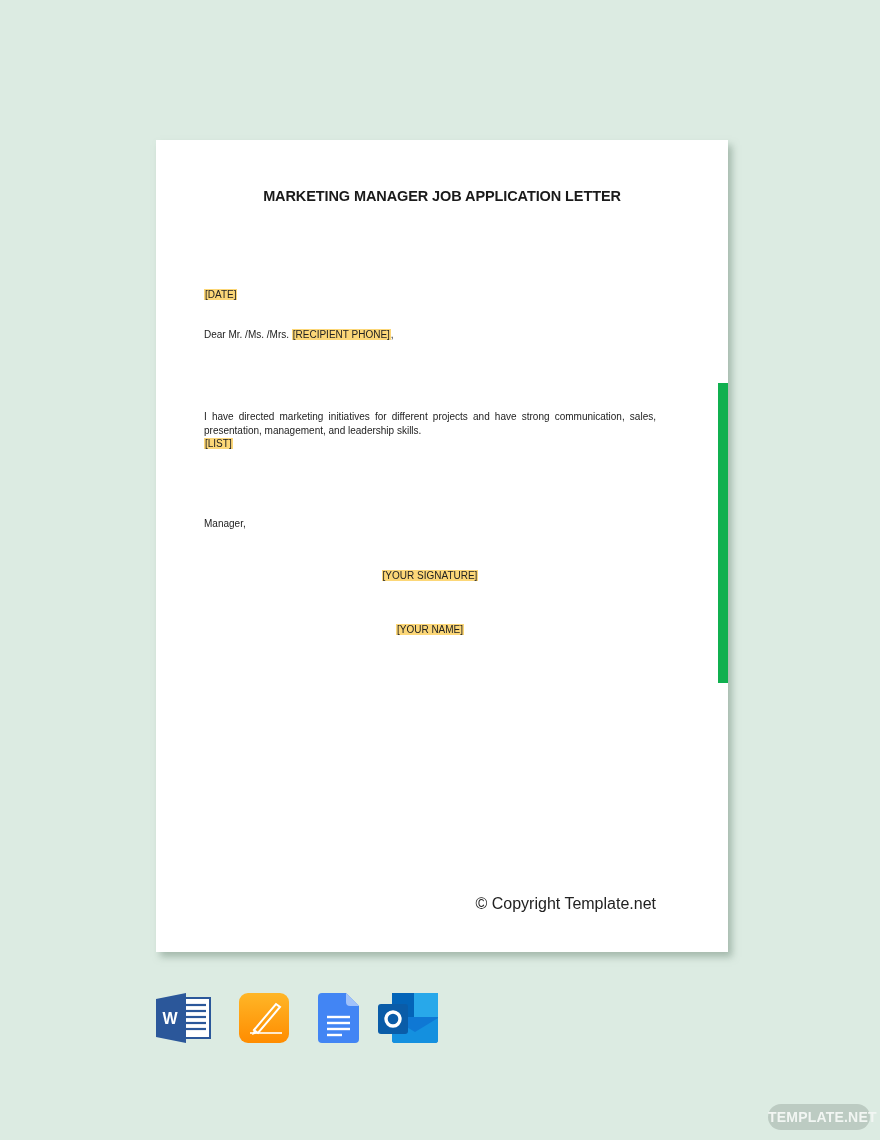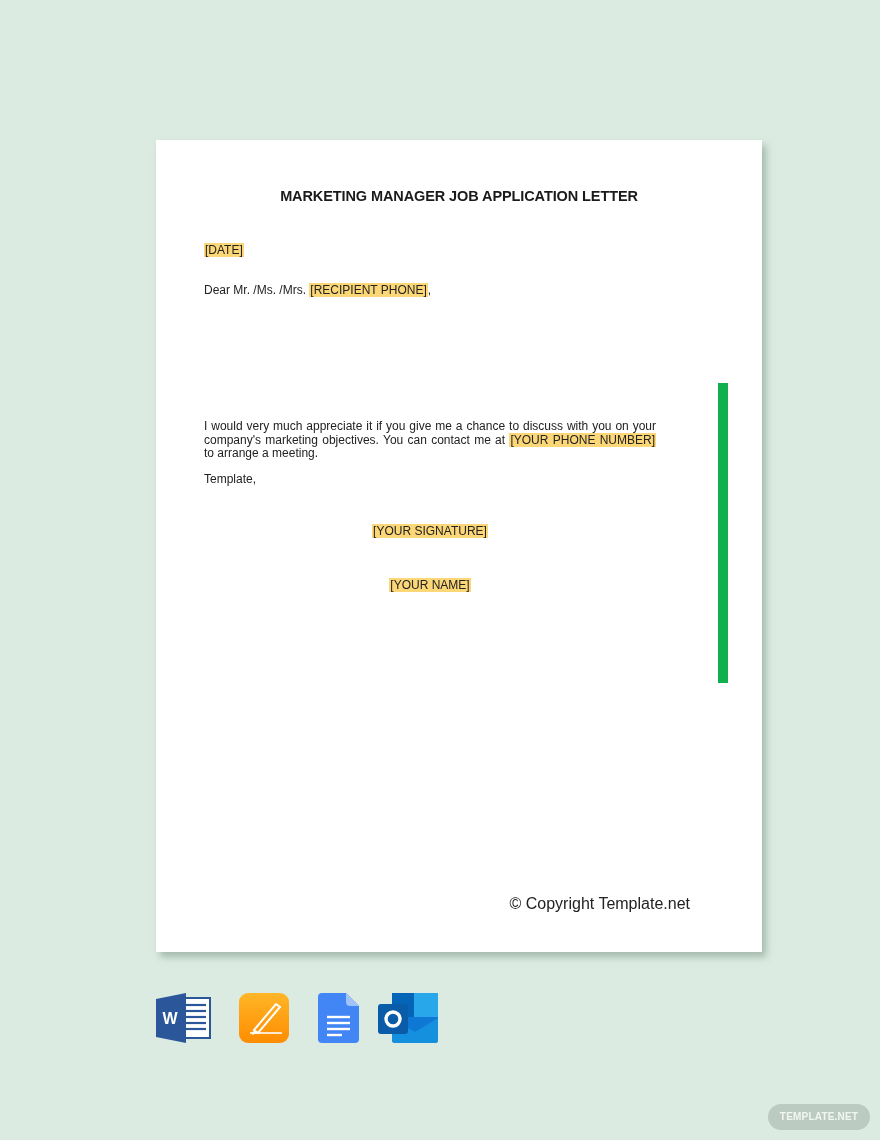--- a/index.html
+++ b/index.html
@@ -9,44 +9,44 @@
     position: relative;
     overflow: hidden;
     font-family: "Liberation Sans", "DejaVu Sans", sans-serif;
   }
   .page {
     position: absolute;
     left: 156px; top: 140px;
     width: 572px; height: 812px;
     background: #ffffff;
     box-shadow: 4px 5px 7px rgba(120,145,130,0.55);
-    padding-left: 34px;
   }
   .green-bar {
     position: absolute;
     left: 718px; top: 383px;
     width: 10px; height: 300px;
     background: #10b04f;
   }
   .title {
     position: absolute;
     left: 0; right: 0; top: 48px;
     text-align: center;
     font-weight: bold;
     font-size: 14.5px;
     color: #1a1a1a;
     letter-spacing: -0.1px;
   }
   .line {
     position: absolute;
     left: 48px;
     width: 452px;
-    font-size: 12px;
+    font-size: 10px;
     line-height: 13.5px;
     color: #222;
+    margin-top: 44px;
   }
   .para {
     text-align: justify;
     text-align-last: left;
   }
   .hl {
     background: #fcd778;
     padding: 0 1px;
   }
   .copyright {
@@ -66,21 +66,21 @@
     top: 0;
   }
   .watermark {
     position: absolute;
     left: 768px; top: 1104px;
     width: 102px; height: 26px;
     border-radius: 13px;
     background: #bccbc2;
     color: #f2f6f3;
     font-weight: bold;
-    font-size: 10px;
+    font-size: 14px;
     line-height: 26px;
     text-align: center;
     letter-spacing: 0.2px;
   }
 </style>
 </head>
 <body>
 
 <div class="page">
   <div class="title">MARKETING MANAGER JOB APPLICATION LETTER</div>
@@ -88,28 +88,27 @@
   <div class="line" style="top:104px;">
     <span class="hl">[DATE]</span>
   </div>
 
   <div class="line" style="top:144px;">
     <span>Dear Mr. /Ms. /Mrs.</span>
     <span class="hl">[RECIPIENT PHONE]</span><span>,</span>
   </div>
 
 
-
-  <div class="line para" style="top:280px;">
-    <span>I would very much appreciate it if you give me a chance to discuss with you on your company's marketing objectives. You can contact me at</span>
-    <span class="hl">[YOUR PHONE NUMBER]</span>
-    <span>to arrange a meeting.</span>
+  <div class="line para" style="top:226px;">
+    <span>I have directed marketing initiatives for different projects and have strong communication, sales, presentation, management, and leadership skills.</span><br>
+    <span class="hl">[LIST]</span>
   </div>
 
-  <div class="line" style="top:333px;">Template,</div>
+
+  <div class="line" style="top:333px;">Manager,</div>
 
   <div class="line" style="top:385px;text-align:center;">
     <span class="hl">[YOUR SIGNATURE]</span>
   </div>
 
   <div class="line" style="top:439px;text-align:center;">
     <span class="hl">[YOUR NAME]</span>
   </div>
 
   <div class="copyright">© Copyright Template.net</div>

